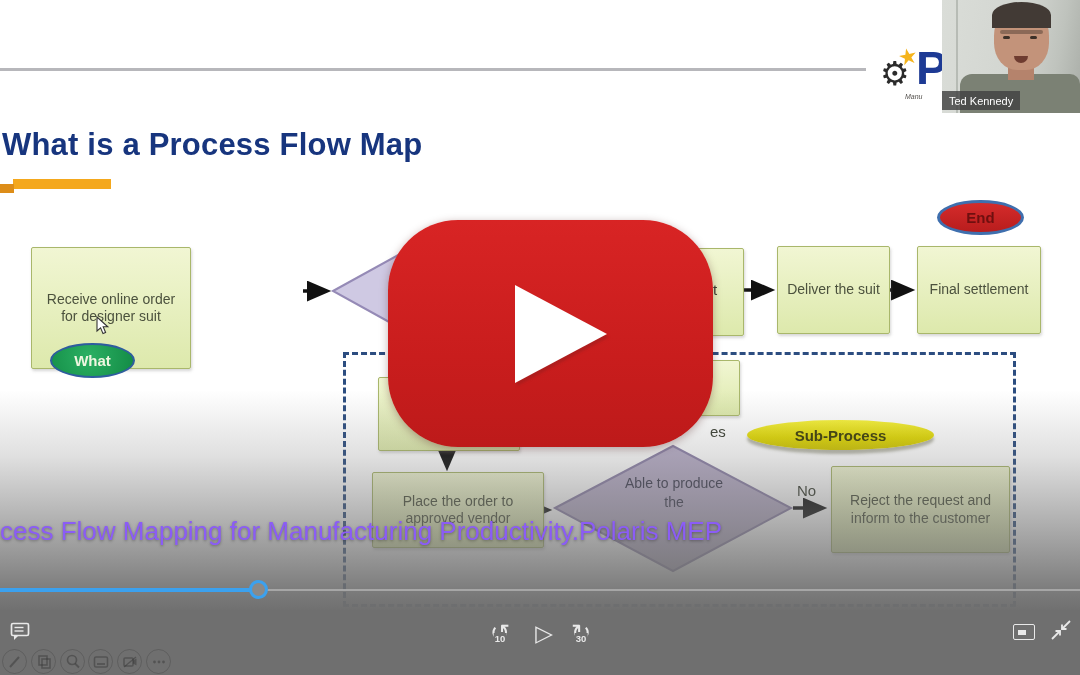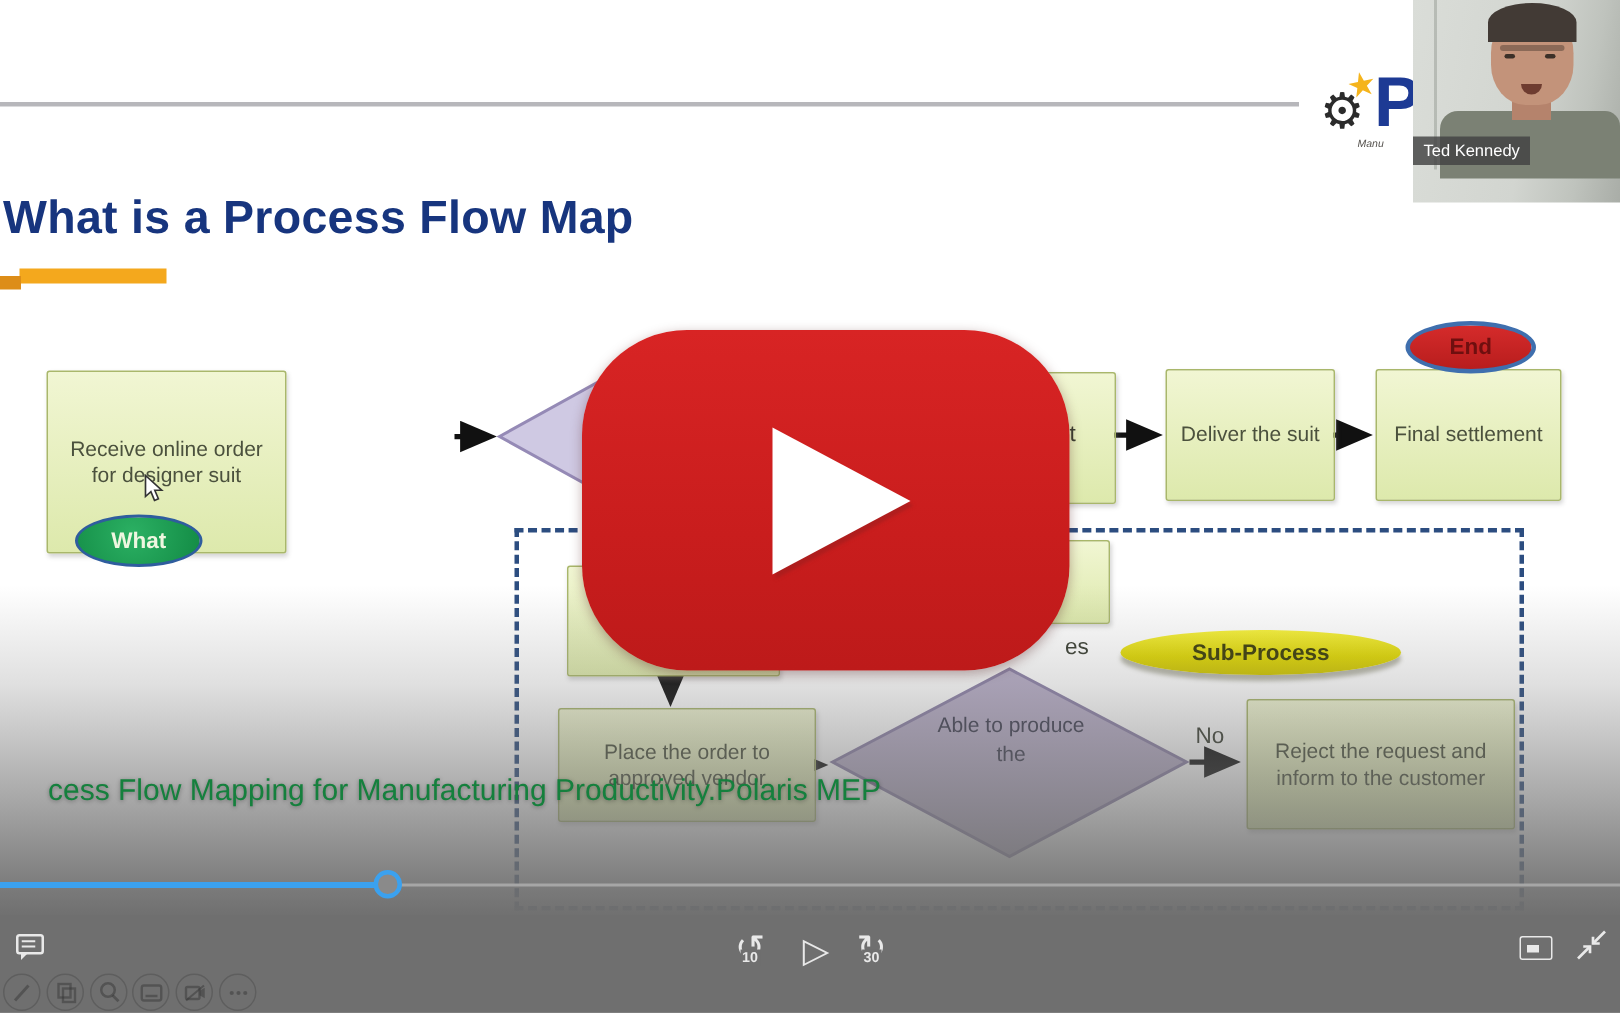--- a/index.html
+++ b/index.html
@@ -32,38 +32,38 @@
   .dim{position:absolute;left:0;top:390px;width:1080px;height:222px;pointer-events:none;
        background:linear-gradient(rgba(111,111,111,0) 0%,rgba(111,111,111,0.22) 30%,
                   rgba(111,111,111,0.58) 62%,rgba(111,111,111,0.93) 92%,#6f6f6f 100%);}
   .bottombar{position:absolute;left:0;top:610px;width:1080px;height:65px;background:#6f6f6f;}
   .play-big{position:absolute;left:388px;top:220px;width:325px;height:227px;border:none;cursor:pointer;
             background:linear-gradient(180deg,#d82424 0%,#c91d1d 60%,#bd1a1a 100%);border-radius:70px;
             box-shadow:0 2px 8px rgba(80,30,30,0.35);}
   .play-tri{position:absolute;left:127px;top:65px;width:0;height:0;
             border-top:49px solid transparent;border-bottom:49px solid transparent;border-left:92px solid #ffffff;
             filter:drop-shadow(2px 3px 1px rgba(150,30,30,0.5));}
-  .caption{position:absolute;left:0;top:516px;font-size:20px;font-weight:400;color:#15803d;white-space:nowrap;
-           text-shadow:0 1px 3px rgba(0,0,0,0.35);padding-left:32px;}
+  .caption{position:absolute;left:0;top:516px;font-size:26px;font-weight:400;color:#8b5cf6;white-space:nowrap;
+           text-shadow:0 1px 3px rgba(0,0,0,0.35);}
   .track{position:absolute;left:0;top:589px;width:1080px;height:2px;background:rgba(255,255,255,0.32);}
   .track-fill{position:absolute;left:0;top:588px;width:252px;height:4px;background:#3ba1ef;}
   .track-handle{position:absolute;left:249px;top:580px;width:13px;height:13px;border:3px solid #3ba1ef;
                 border-radius:50%;background:#8a8a8a;cursor:pointer;}
   .ctl{position:absolute;background:none;border:none;padding:0;color:#e9e9e9;cursor:pointer;
        font-family:"Liberation Sans",sans-serif;}
   .arc-glyph{font-size:24px;line-height:24px;display:block;}
   .arc-num{position:absolute;left:50%;top:13px;transform:translateX(-50%);font-size:9.5px;font-weight:bold;
            background:#6f6f6f;padding:0 1px;}
   .play-glyph{font-size:23px;line-height:24px;display:block;}
   .pip-outer{position:absolute;left:0;top:2px;width:20px;height:14px;border:1.7px solid #e9e9e9;border-radius:2px;}
   .pip-inner{position:absolute;left:4px;top:5px;width:8px;height:5px;background:#e9e9e9;}
   .fade-btn{position:absolute;width:25px;height:25px;border-radius:50%;border:1.5px solid rgba(0,0,0,0.28);
             background:none;padding:0;cursor:pointer;opacity:0.55;}
   
-  .webcam{position:absolute;left:942px;top:0;width:138px;height:135px;overflow:hidden;
+  .webcam{position:absolute;left:942px;top:0;width:138px;height:113px;overflow:hidden;
           background:linear-gradient(100deg,#daddd8 0%,#d2d5d0 55%,#bfc3bd 80%,#a9ada7 100%);}
   .wb-line{position:absolute;left:14px;top:0;width:2px;height:113px;background:rgba(150,155,148,0.5);}
   .cam-shirt{position:absolute;left:18px;top:74px;width:120px;height:45px;background:#7b8174;border-radius:12px 10px 0 0;}
   .cam-neck{position:absolute;left:66px;top:62px;width:26px;height:18px;background:#b5836c;}
   .cam-head{position:absolute;left:52px;top:6px;width:55px;height:64px;background:#c3937a;border-radius:46% 46% 42% 42%;}
   .cam-hair{position:absolute;left:50px;top:2px;width:59px;height:26px;background:#423a35;border-radius:50% 50% 0 0;}
   .cam-brow{position:absolute;left:58px;top:30px;width:43px;height:4px;background:rgba(70,55,45,0.45);border-radius:2px;}
   .cam-eye{position:absolute;top:36px;width:7px;height:3px;background:#3c3028;border-radius:2px;}
   .cam-mouth{position:absolute;left:72px;top:56px;width:14px;height:7px;background:#6e3c30;border-radius:0 0 8px 8px;}
   .cam-label{position:absolute;left:0;top:91px;height:19px;padding:0 7px;display:flex;align-items:center;
@@ -106,21 +106,21 @@
   </svg>
 
   <div class="gbox" style="left:31px;top:247px;width:132px;height:88px;padding:16px 13px;">Receive online order for designer suit</div>
 
   <div class="gbox" style="left:660px;top:248px;width:82px;height:86px;"></div>
   <span class="flow-label" style="left:713px;top:281px;font-size:15px;">t</span>
 
   <div class="gbox" style="left:917px;top:246px;width:108px;height:86px;padding:0 7px;">Final settlement</div>
   <div class="gbox" style="left:777px;top:246px;width:95px;height:86px;padding:0 8px;">Deliver the suit</div>
 
-  <div class="ellipse end-ell" style="left:937px;top:214px;width:81px;height:29px;">End</div>
+  <div class="ellipse end-ell" style="left:937px;top:200px;width:81px;height:29px;">End</div>
   <div class="ellipse start-ell" style="left:50px;top:343px;width:81px;height:31px;">What</div>
 
   <div class="dashed-rect"></div>
 
   <div class="gbox" style="left:378px;top:377px;width:140px;height:72px;"></div>
   <div class="gbox" style="left:640px;top:360px;width:98px;height:54px;"></div>
 
   <span class="flow-label" style="left:710px;top:423px;">es</span>
 
   <div class="ellipse sub-ell" style="left:747px;top:420px;width:187px;height:30px;">Sub-Process</div>

